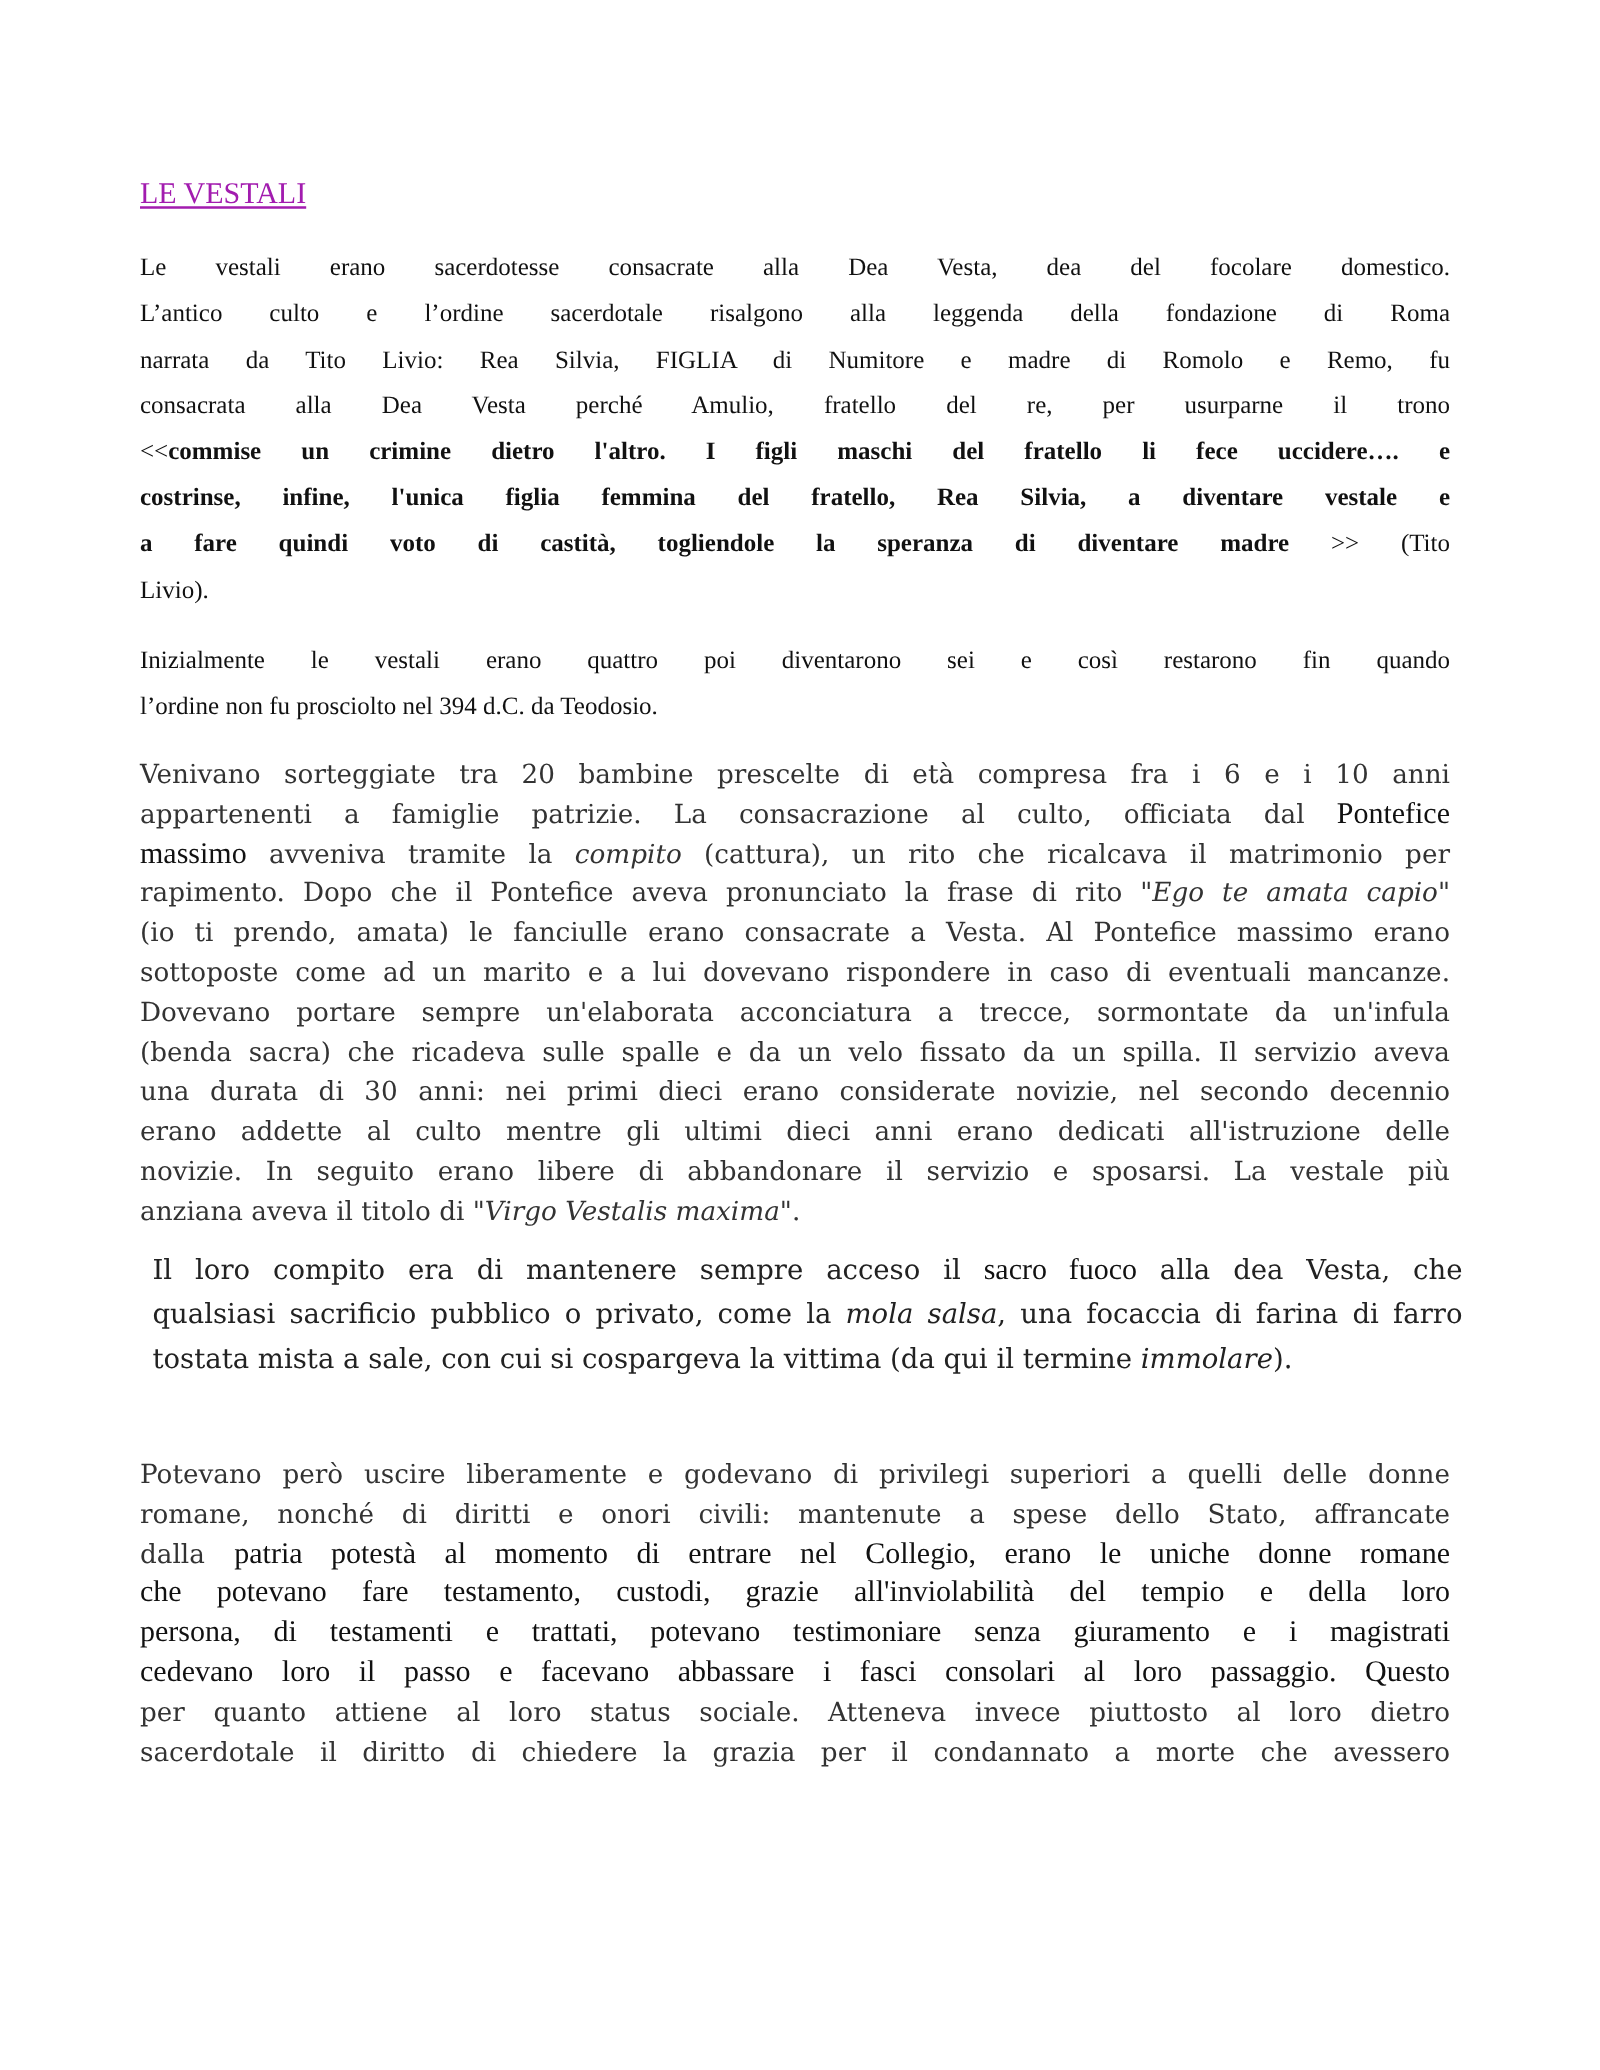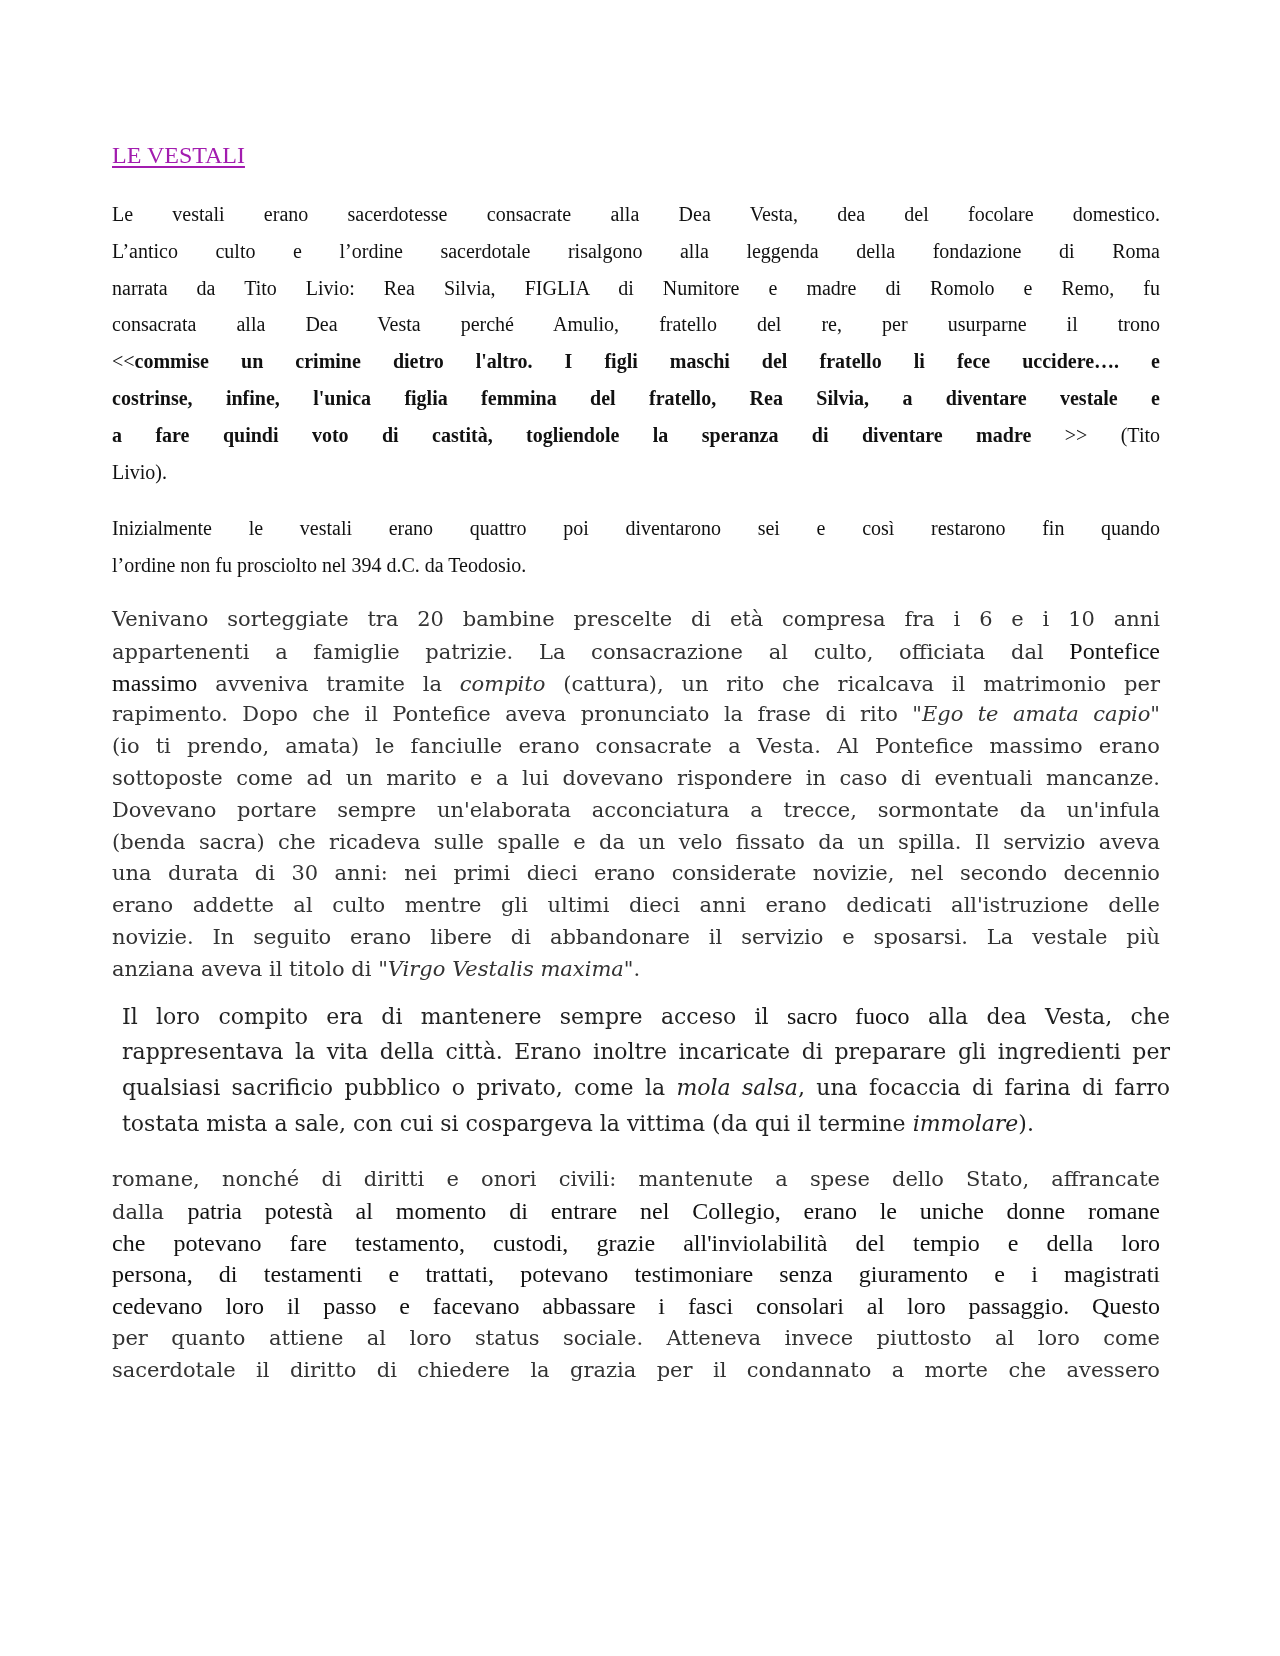--- a/index.html
+++ b/index.html
@@ -56,26 +56,26 @@
       <span class="line"><span>sottoposte come ad un marito e a lui dovevano rispondere in caso di eventuali mancanze.</span></span>
       <span class="line"><span>Dovevano portare sempre un'elaborata acconciatura a trecce, sormontate da un'infula</span></span>
       <span class="line"><span>(benda sacra) che ricadeva sulle spalle e da un velo fissato da un spilla. Il servizio aveva</span></span>
       <span class="line"><span>una durata di 30 anni: nei primi dieci erano considerate novizie, nel secondo decennio</span></span>
       <span class="line"><span>erano addette al culto mentre gli ultimi dieci anni erano dedicati all'istruzione delle</span></span>
       <span class="line"><span>novizie. In seguito erano libere di abbandonare il servizio e sposarsi. La vestale più</span></span>
       <span class="line last"><span>anziana aveva il titolo di "</span><span style="font-style: italic;">Virgo Vestalis maxima</span><span>".</span></span>
     </div>
   <div class="para serif-c" id="p4">
       <span class="line"><span>Il loro compito era di mantenere sempre acceso il </span><span class="lib">sacro fuoco</span><span> alla dea Vesta, che</span></span>
-      <span class="line"><span>rappresentava la vita della città. Erano inoltre incaricate di preparare gli ingredienti per</span></span>
       <span class="line"><span>qualsiasi sacrificio pubblico o privato, come la </span><span style="font-style: italic;">mola salsa</span><span>, una focaccia di farina di farro</span></span>
       <span class="line last"><span>tostata mista a sale, con cui si cospargeva la vittima (da qui il termine </span><span style="font-style: italic;">immolare</span><span>).</span></span>
     </div>
   <div class="para serif-b" id="p5">
+      <span class="line"><span>Potevano però uscire liberamente e godevano di privilegi superiori a quelli delle donne</span></span>
       <span class="line"><span>romane, nonché di diritti e onori civili: mantenute a spese dello Stato, affrancate</span></span>
       <span class="line"><span>dalla </span><span class="lib">patria potestà al momento di entrare nel Collegio, erano le uniche donne romane</span></span>
       <span class="line"><span class="lib">che potevano fare testamento, custodi, grazie all'inviolabilità del tempio e della loro</span></span>
       <span class="line"><span class="lib">persona, di testamenti e trattati, potevano testimoniare senza giuramento e i magistrati</span></span>
       <span class="line"><span class="lib">cedevano loro il passo e facevano abbassare i fasci consolari al loro passaggio. Questo</span></span>
-      <span class="line"><span>per quanto attiene al loro status sociale. Atteneva invece piuttosto al loro come</span></span>
+      <span class="line"><span>per quanto attiene al loro status sociale. Atteneva invece piuttosto al loro dietro</span></span>
       <span class="line"><span>sacerdotale il diritto di chiedere la grazia per il condannato a morte che avessero</span></span>
     </div>
 </div>
 
 </body></html>

